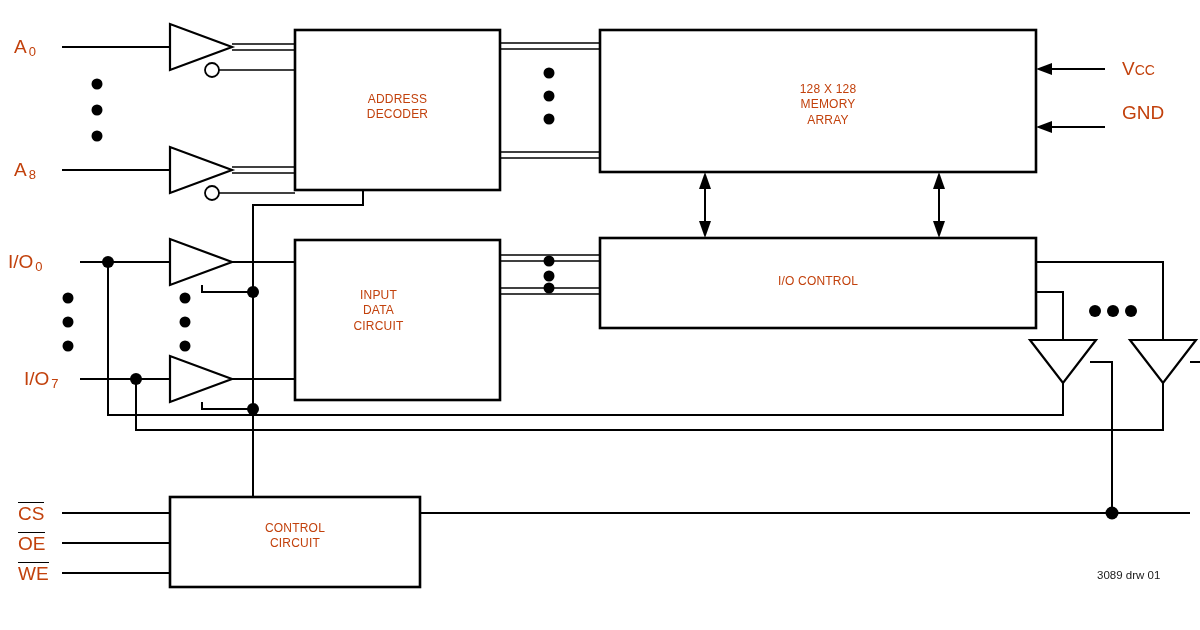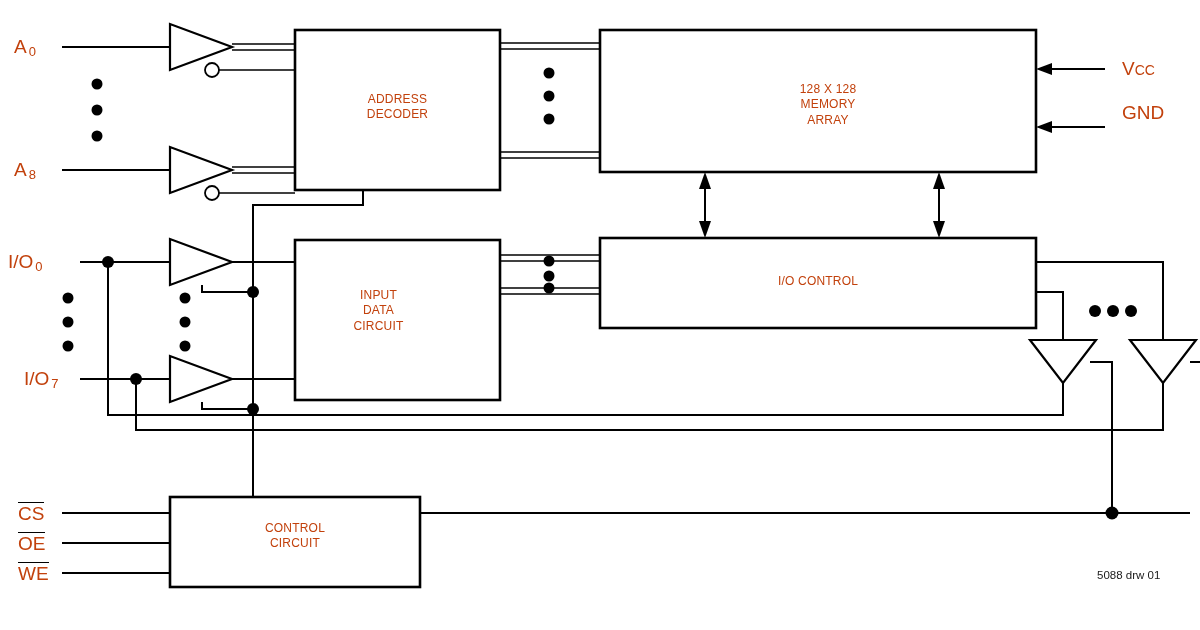--- a/index.html
+++ b/index.html
@@ -280,15 +280,15 @@
   <div class="lbl ctrl-label" style="left:18px; top:502px;">
     <span class="ovl">CS</span>
   </div>
   <div class="lbl ctrl-label" style="left:18px; top:532px;">
     <span class="ovl">OE</span>
   </div>
   <div class="lbl ctrl-label" style="left:18px; top:562px;">
     <span class="ovl">WE</span>
   </div>
 
-  <div class="lbl drw-label" style="left:1097px; top:570px;">5088 drw 01</div>
+  <div class="lbl drw-label" style="left:1097px; top:570px;">3089 drw 01</div>
 
 </div>
 
 </body></html>

